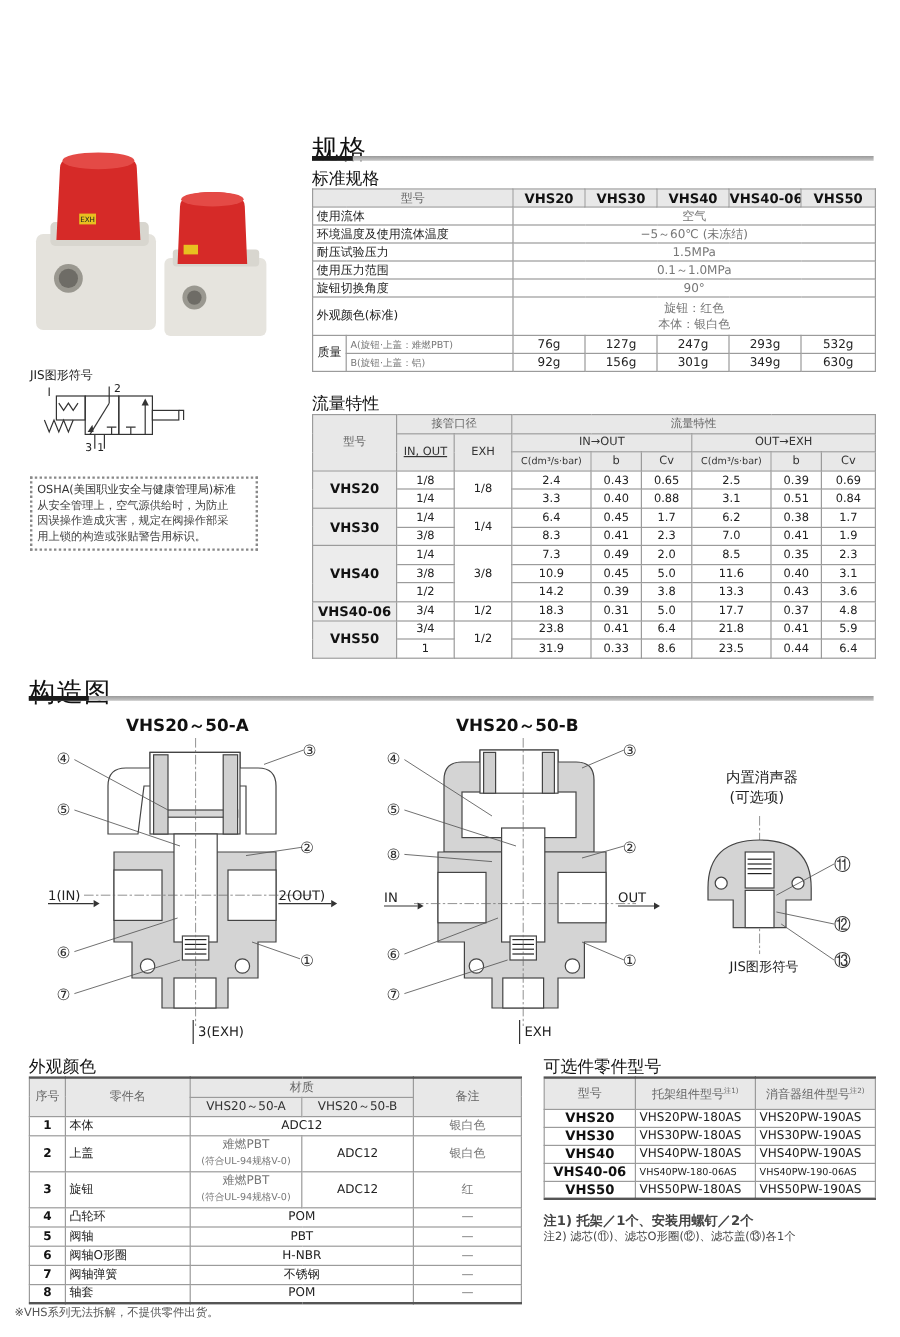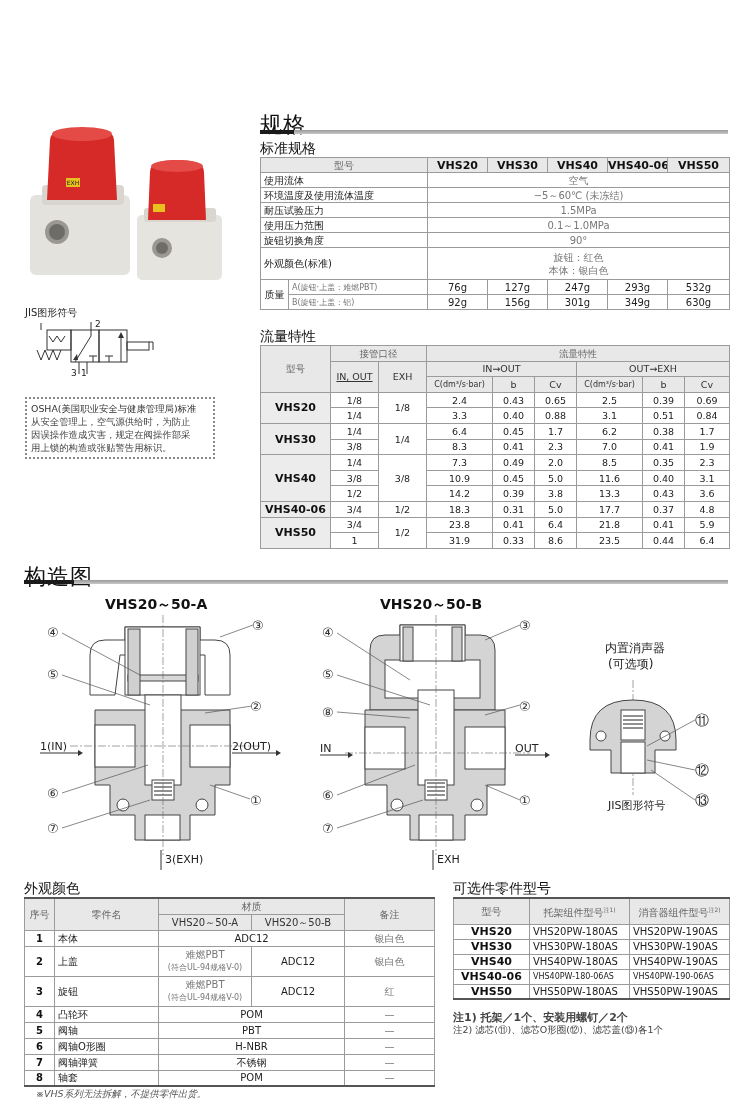--- a/index.html
+++ b/index.html
@@ -527,21 +527,21 @@
         </tr>
     <tr>
           <td class="bold">8</td>
           <td class="left">轴套</td>
           <td colspan="2">POM</td>
           <td class="muted">—</td>
         </tr>
   </tbody>
     </table>
 </div>
-<div class="abs" style="left:36px;top:1088px;font-size:9.5px;color:#555;font-style:italic;">※VHS系列无法拆解，不提供零件出货。</div>
+<div class="abs" style="left:12px;top:1088px;font-size:9.5px;color:#555;">※VHS系列无法拆解，不提供零件出货。</div>
 
 <div class="abs sub-title" style="left:453px;top:880px;">可选件零件型号</div>
 <div class="abs" style="left:453px;top:897px;width:276px;">
   <table class="opts" style="border-top:2px solid #555;border-bottom:2px solid #555;">
     <colgroup>
         <col style="width:76px">
         <col style="width:100px">
         <col style="width:100px">
       </colgroup>
     <tbody>

